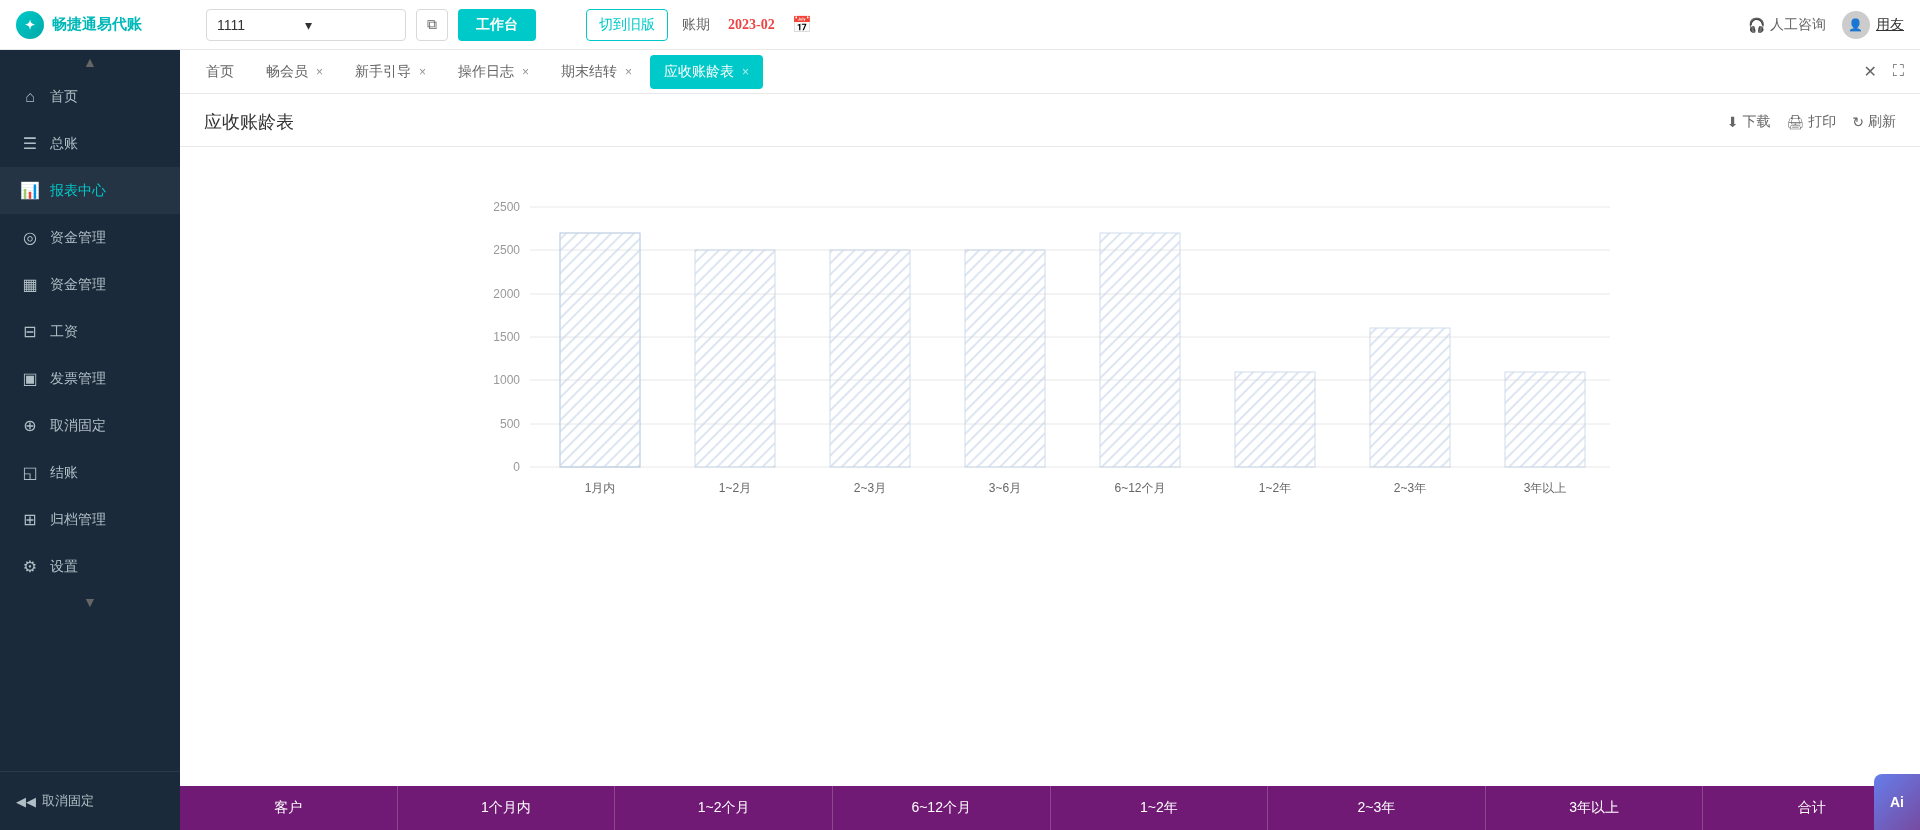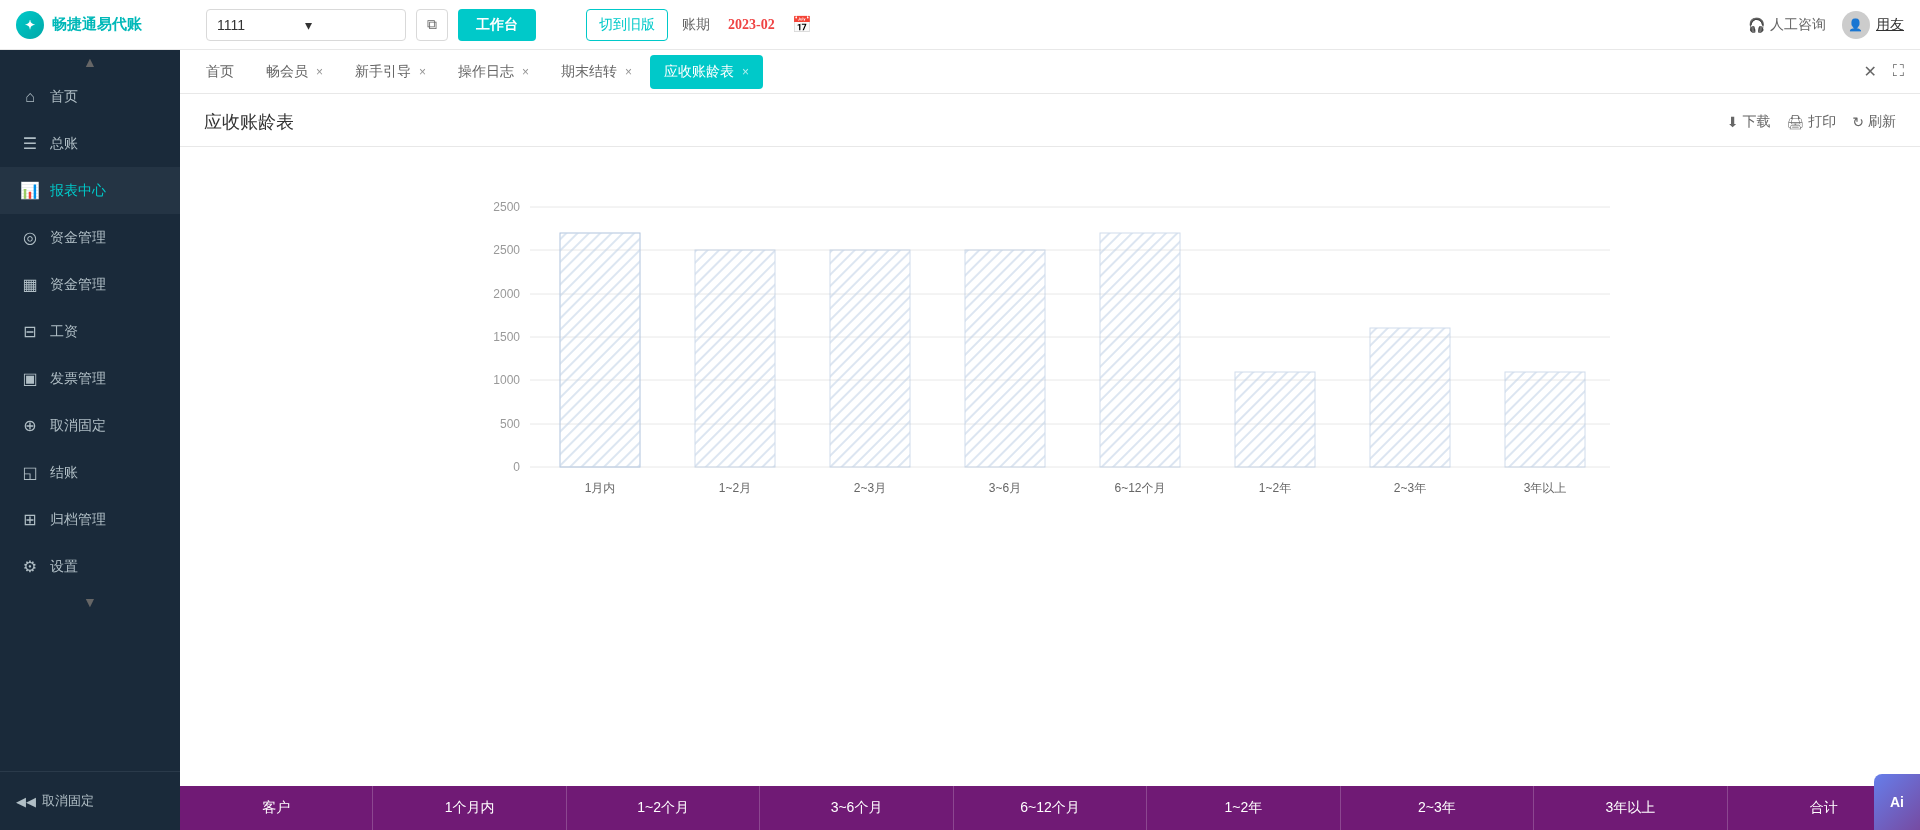--- a/index.html
+++ b/index.html
@@ -392,21 +392,20 @@
           <text x="960" y="325" text-anchor="middle" font-size="12" fill="#666">2~3年</text>
           <text x="1095" y="325" text-anchor="middle" font-size="12" fill="#666">3年以上</text>
         </svg>
       </div>
     </div>
 
     <div class="table-header" id="table-header-row">
     <div class="th-cell">客户</div>
         <div class="th-cell">1个月内</div>
         <div class="th-cell">1~2个月</div>
-        <div class="th-cell">3~6个月</div>
         <div class="th-cell">6~12个月</div>
         <div class="th-cell">1~2年</div>
         <div class="th-cell">2~3年</div>
         <div class="th-cell">3年以上</div>
         <div class="th-cell">合计</div>
       </div>
 
   </div>
 </div>
 

